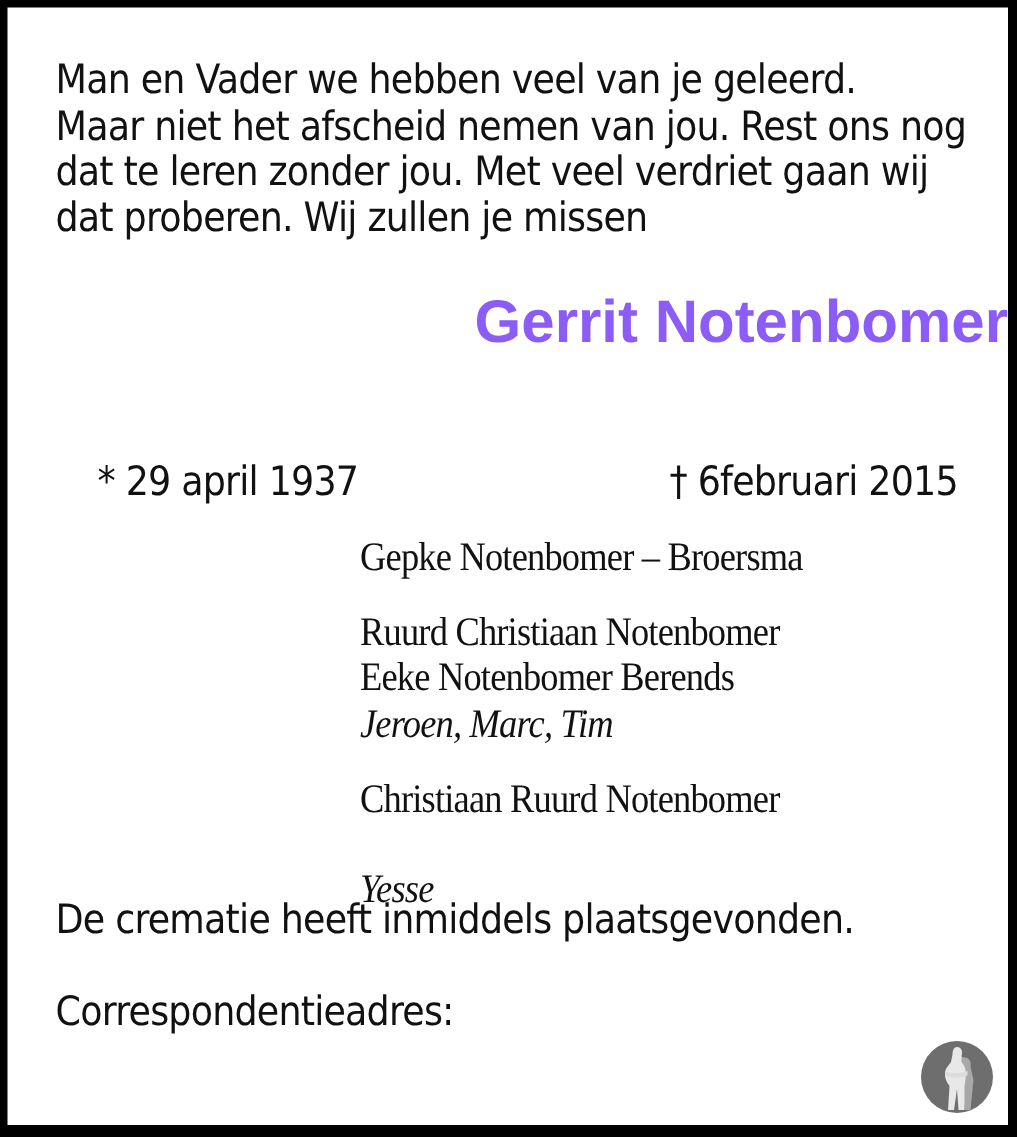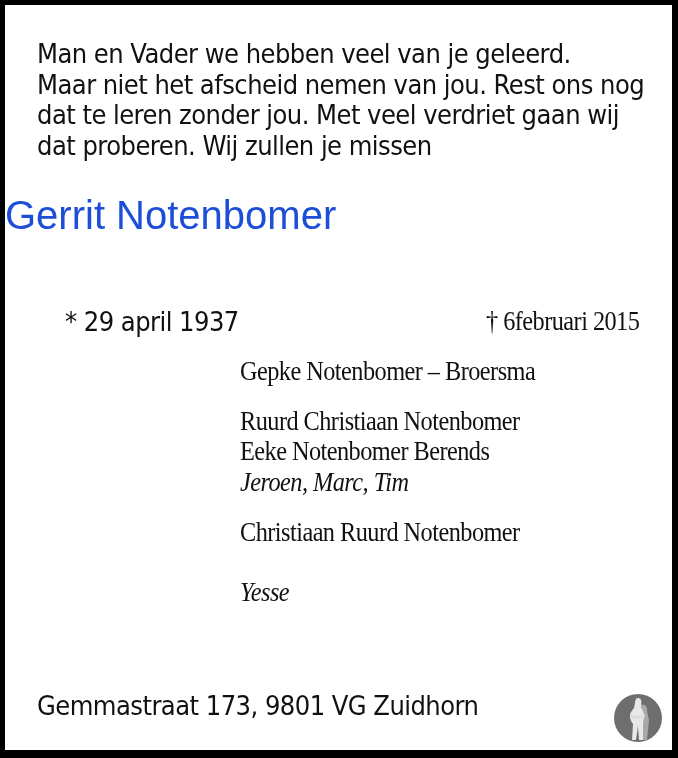--- a/index.html
+++ b/index.html
@@ -1,23 +1,23 @@
 <!DOCTYPE html>
 <html><head>
 <meta charset="utf-8">
 <style>
   html, body { margin:0; padding:0; background:#000; }
   body { width:678px; height:758px; position:relative; overflow:hidden; }
   .frame { position:absolute; left:5px; top:5px; width:667px; height:745px; background:#fff; }
   .txt { position:absolute; font-family:"DejaVu Sans", sans-serif; color:#111; font-size:27px; letter-spacing:-0.6px; white-space:nowrap; transform-origin:left top; }
   .verse { left:32px; top:34px; line-height:30.5px; }
   .verse div { transform:scaleX(0.9); transform-origin:left top; }
-  .name { position:absolute; left:0; width:667px; top:188px; text-align:left; font-family:"Liberation Sans", sans-serif; font-weight:normal; font-size:40px; color:#1d4ed8; letter-spacing:0px; }
+  .name { position:absolute; left:0; width:667px; top:188px; text-align:right; font-family:"Liberation Sans", sans-serif; font-weight:bold; font-size:40px; color:#8b5cf6; letter-spacing:0px; }
   .born { left:32px; top:301px;margin-left:28px; }
-  .died { right:33px; top:301px;font-family:Liberation Serif, serif; }
+  .died { right:33px; top:301px; }
   .fam { left:235px;font-family:Liberation Serif, serif; }
   .it { font-style:italic; }
   .sx { display:inline-block; transform:scaleX(0.9); transform-origin:left top; }
   .died .sx { transform-origin:right top; }
   .logo { position:absolute; left:614px; top:694px; width:48px; height:48px; border-radius:50%; background:#6e6e6e; overflow:hidden; }
 </style>
 </head>
 <body>
 
 <div class="frame">
@@ -36,22 +36,23 @@
 
   <div class="txt fam" style="top:351px"><span class="sx">Gepke Notenbomer – Broersma</span></div>
 
   <div class="txt fam" style="top:431px"><span class="sx">Eeke Notenbomer Berends</span></div>
   <div class="txt fam" style="top:401px"><span class="sx">Ruurd Christiaan Notenbomer</span></div>
   <div class="txt fam it" style="top:462px"><span class="sx">Jeroen, Marc, Tim</span></div>
 
   <div class="txt fam" style="top:512px"><span class="sx">Christiaan Ruurd Notenbomer</span></div>
   <div class="txt fam it" style="top:572px"><span class="sx">Yesse</span></div>
 
+  <div class="txt" style="left:32px; top:593px"><span class="sx">De crematie heeft inmiddels plaatsgevonden.</span></div>
 
-  <div class="txt" style="left:32px; top:685px"><span class="sx">Gemmastraat 173, 9801 VG  Zuidhorn</span></div>
+  <div class="txt" style="left:32px; top:654px"><span class="sx">Correspondentieadres:</span></div>
 </div>
 
 <div class="logo">
   <svg width="48" height="48" viewBox="0 0 48 48">
     <path d="M24 4 C27 4 28 7 27 10 L29 14 C31 18 30 24 30 30 L29 46 L25 46 L24 32 L22 46 L18 46 L19 30 C16 26 15 22 17 18 L20 14 L21 9 C21 6 22 4 24 4 Z" fill="#e8e8e8"></path>
     <path d="M27 11 C31 10 34 13 33 17 L35 26 L33 46 L29 46 L29 30 C30 24 31 18 27 14 Z" fill="#a8a8a8"></path>
     <path d="M16 20 C20 22 26 22 31 20 L31 23 C26 25 20 25 16 23 Z" fill="#dcdcdc"></path>
   </svg>
 </div>
 

